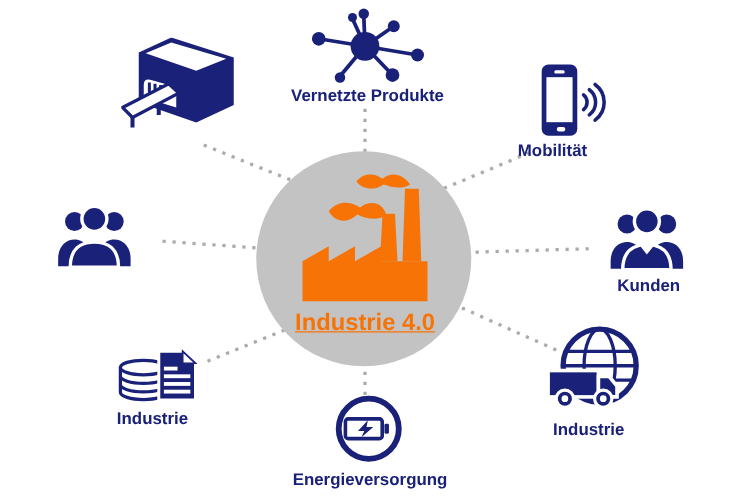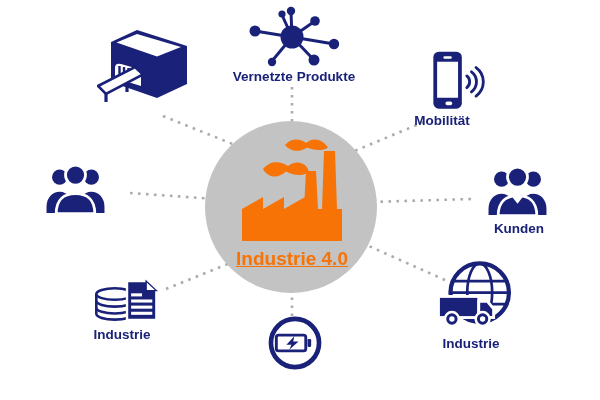--- a/index.html
+++ b/index.html
@@ -155,20 +155,21 @@
     </g>
   </svg>
   <div class="node-label" style="left:122px;top:327px">Industrie</div>
 
   <svg class="icon" style="left:267px;top:315px" width="56" height="56" viewBox="0 0 78 78">
     <circle class="snw" stroke-width="6.5" cx="39" cy="39" r="33.5"></circle>
     <rect class="snw" stroke-width="4" x="13" y="28" width="41" height="22" rx="3"></rect>
     <rect class="fn" x="56.5" y="33.5" width="5" height="11" rx="1.5"></rect>
     <path class="fn" d="M38,29.5 L27,41.5 L34,41.5 L31,48.5 L44,37 L36.5,37 Z"></path>
   </svg>
+  <div class="node-label" style="left:296px;top:376px">Energieversorgung</div>
 
   <svg class="icon" style="left:425px;top:260px" width="96" height="70" viewBox="0 0 100 73">
     <g class="sn">
       <circle cx="57" cy="34" r="30.5" stroke-width="4.4"></circle>
       <ellipse cx="57" cy="34" rx="13" ry="30.5" stroke-width="2.8"></ellipse>
       <line x1="29.5" y1="22" x2="84.5" y2="22" stroke-width="2.8"></line>
       <line x1="26.5" y1="34" x2="87.5" y2="34" stroke-width="2.8"></line>
       <line x1="29.5" y1="46" x2="84.5" y2="46" stroke-width="2.8"></line>
     </g>
     <rect class="fn sw" stroke-width="3" x="14" y="38" width="42" height="22"></rect>

